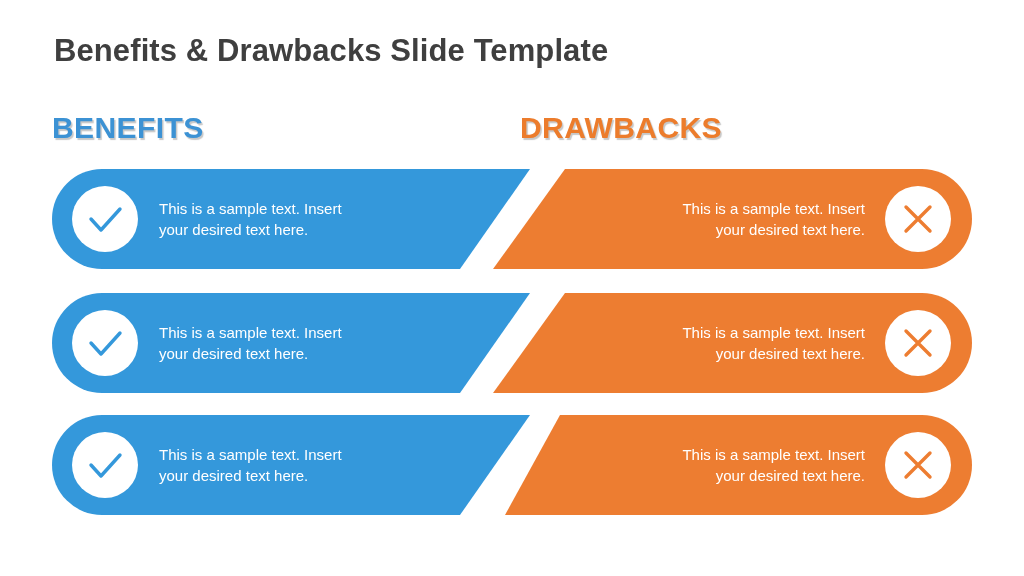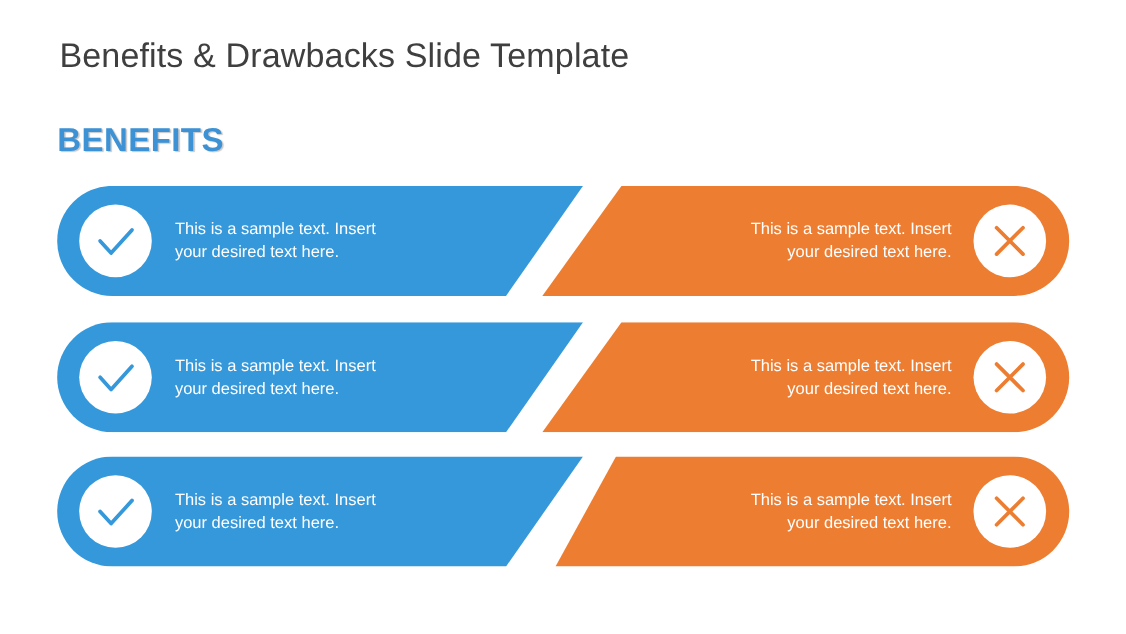--- a/index.html
+++ b/index.html
@@ -22,21 +22,21 @@
     height: 576px;
     background: #ffffff;
   }
 
   
   #slide-title {
     position: absolute;
     left: 54px;
     top: 33px;
     font-size: 31px;
-    font-weight: 400;
+    font-weight: 700;
     color: #3f3f3f;
     letter-spacing: 0.1px;
     white-space: nowrap;
     font-family: "Liberation Sans", sans-serif;
   }
 
   
   .col-heading {
     position: absolute;
     font-size: 30px;
@@ -103,20 +103,21 @@
   
 </style>
 </head>
 <body>
 
 <div id="slide">
 
   <div id="slide-title">Benefits &amp; Drawbacks Slide Template</div>
 
   <div class="col-heading" id="heading-benefits">BENEFITS</div>
+  <div class="col-heading" id="heading-drawbacks">DRAWBACKS</div>
 
   <div class="row" id="row-0">
     <svg class="row-svg" viewBox="0 0 1024 100" xmlns="http://www.w3.org/2000/svg">
       <path fill="#3498db" d="M 102,0 L 530,0 L 460,100 L 102,100 A 50,50 0 0 1 102,0 Z"></path>
       <path fill="#ed7d31" d="M 565,0 L 922,0 A 50,50 0 0 1 922,100 L 493,100 Z"></path>
       <circle cx="105" cy="50" r="33" fill="#ffffff"></circle>
       <path d="M 91,50 L 101,61 L 120,40" fill="none" stroke="#3498db" stroke-width="3.4" stroke-linecap="round" stroke-linejoin="round"></path>
       <circle cx="918" cy="50" r="33" fill="#ffffff"></circle>
       <path d="M 906,38 L 930,62 M 930,38 L 906,62" fill="none" stroke="#ed7d31" stroke-width="3.4" stroke-linecap="round"></path>
     </svg>

